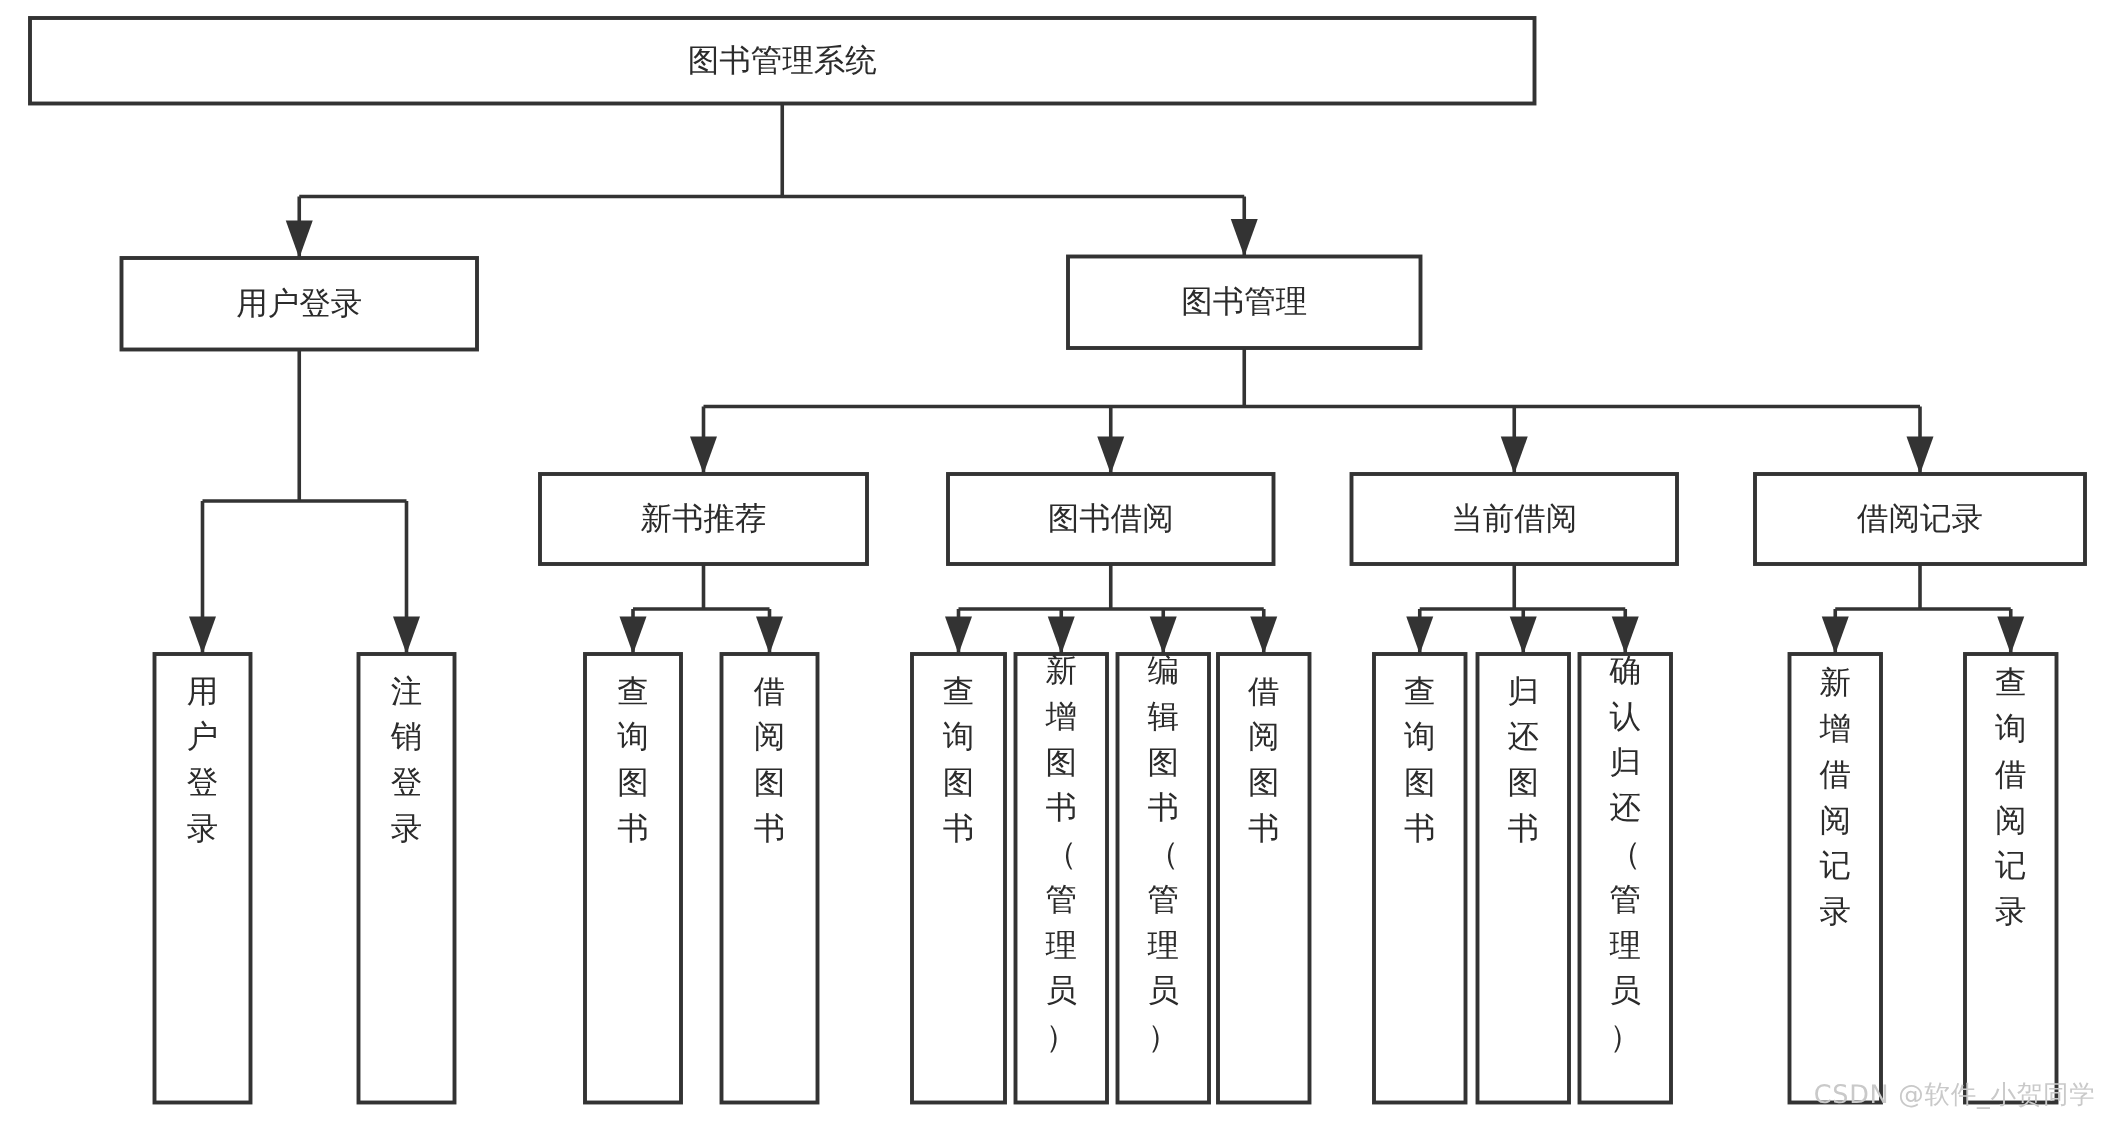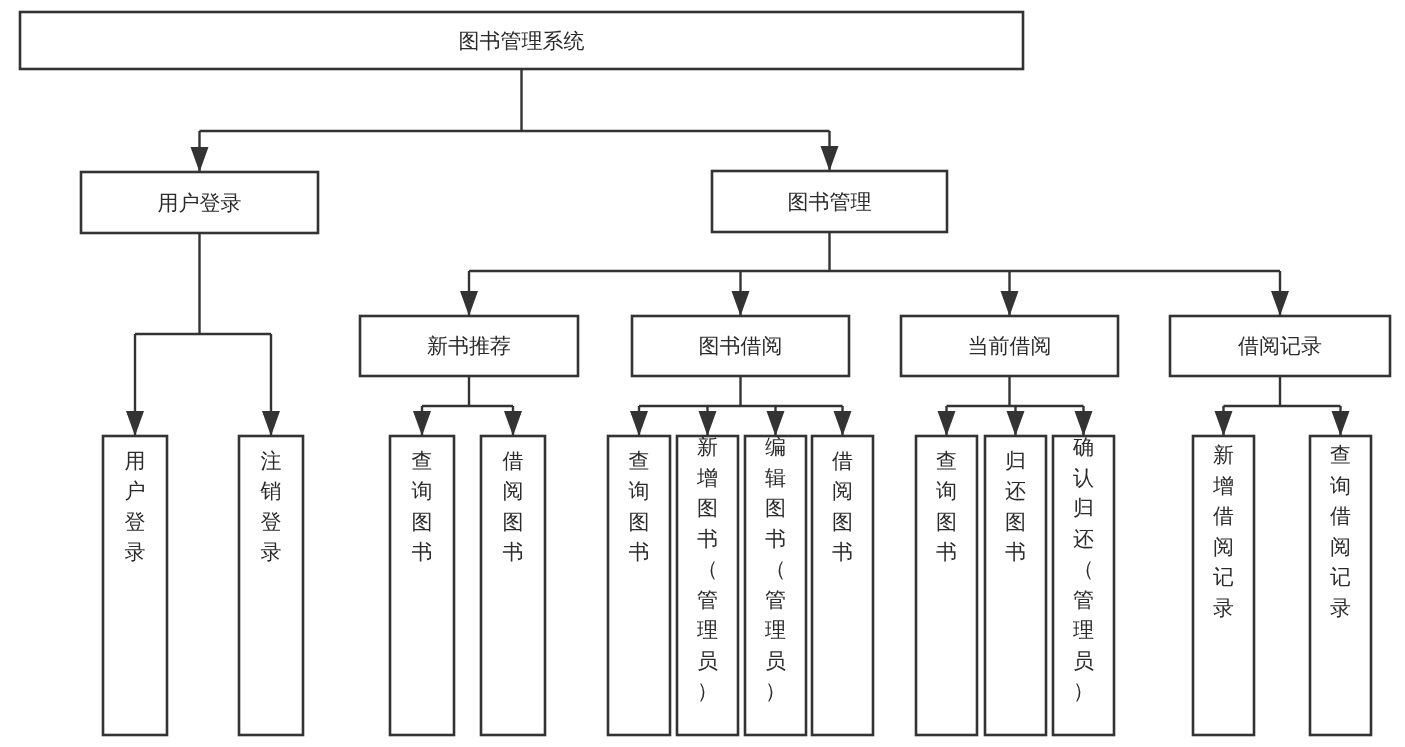--- a/index.html
+++ b/index.html
@@ -200,13 +200,14 @@
         <g>
           <rect x="1193" y="436" width="61" height="299" class="node-rect"></rect>
           <text x="1223.5" class="node-label-vert"><tspan x="1223.5" y="462.28">新</tspan><tspan x="1223.5" y="492.78">增</tspan><tspan x="1223.5" y="523.28">借</tspan><tspan x="1223.5" y="553.78">阅</tspan><tspan x="1223.5" y="584.28">记</tspan><tspan x="1223.5" y="614.78">录</tspan></text>
         </g>
         <g>
           <rect x="1310" y="436" width="61" height="299" class="node-rect"></rect>
           <text x="1340.5" class="node-label-vert"><tspan x="1340.5" y="462.28">查</tspan><tspan x="1340.5" y="492.78">询</tspan><tspan x="1340.5" y="523.28">借</tspan><tspan x="1340.5" y="553.78">阅</tspan><tspan x="1340.5" y="584.28">记</tspan><tspan x="1340.5" y="614.78">录</tspan></text>
         </g>
       </g>
   </svg>
+  <div class="watermark">CSDN @软件_小贺同学</div>
 </div>
 
 </body></html>

